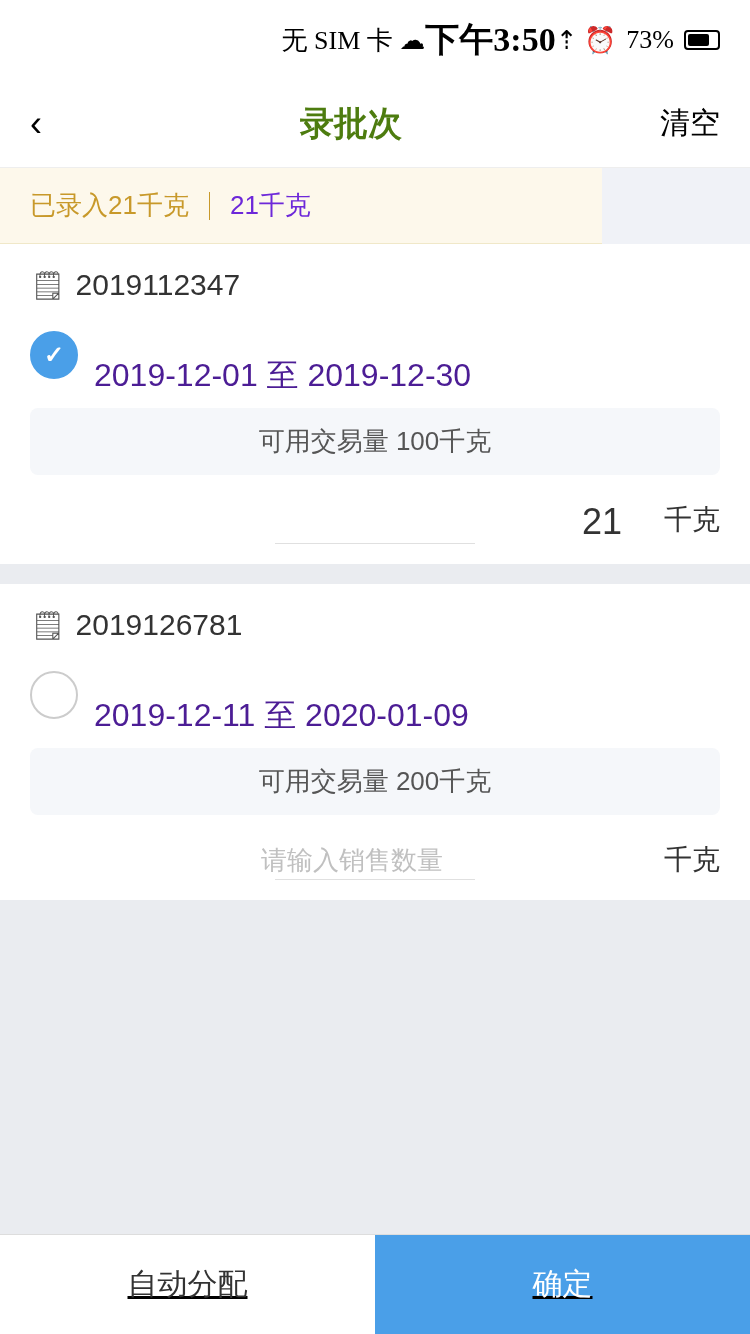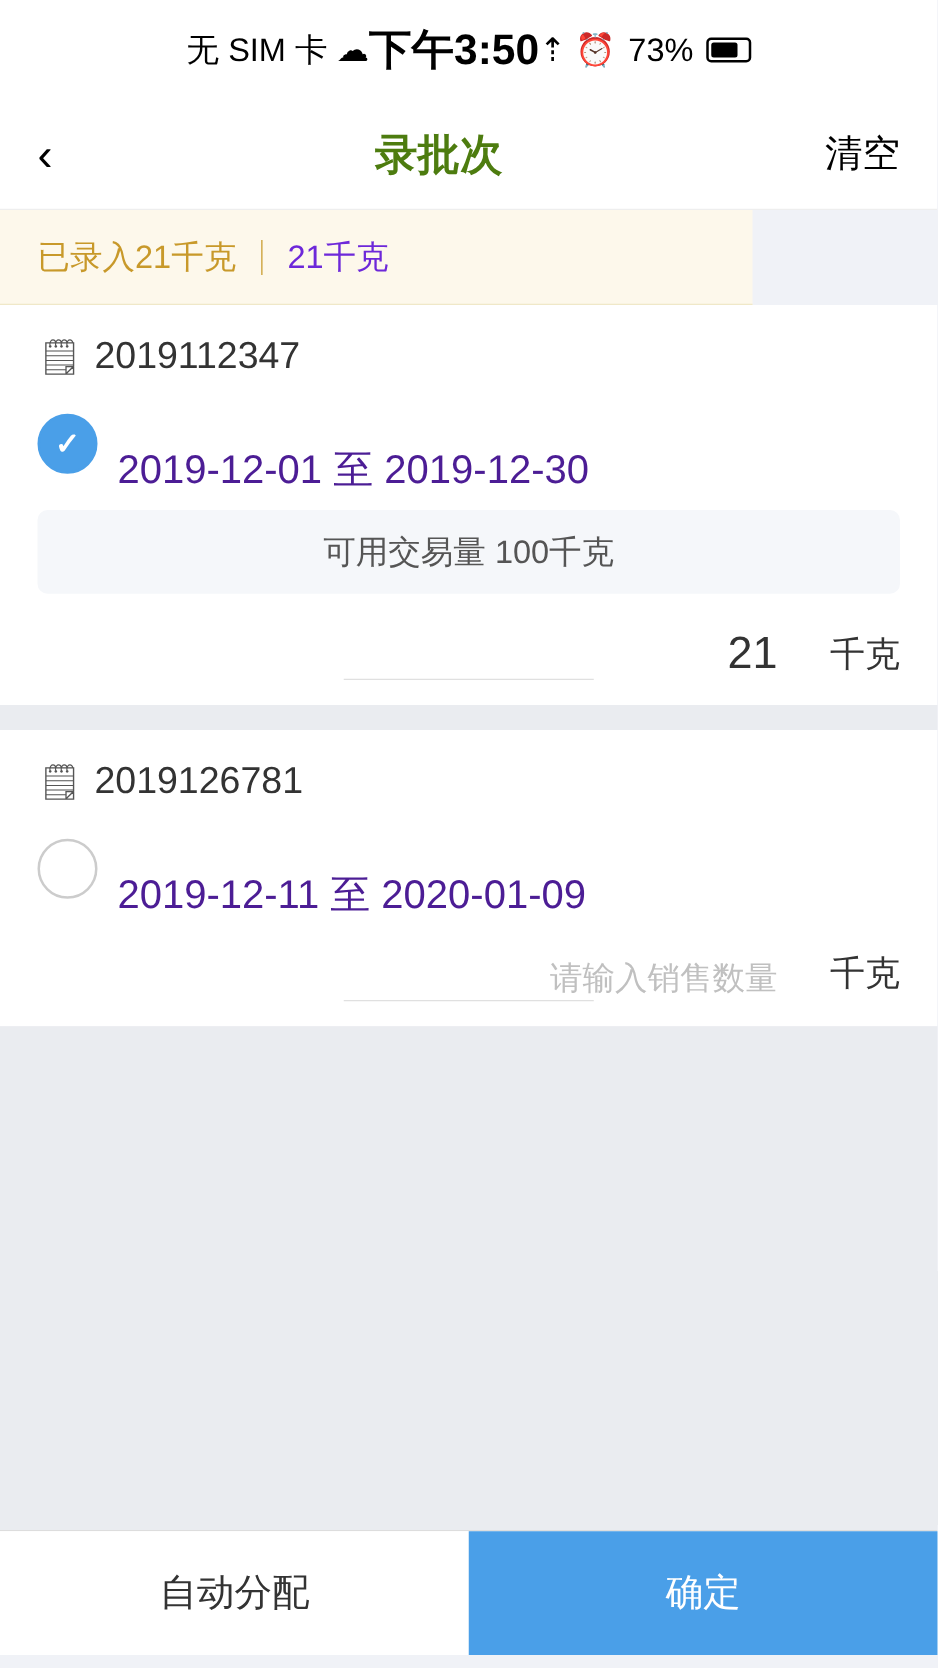--- a/index.html
+++ b/index.html
@@ -14,24 +14,25 @@
       overflow: hidden;
     }
 
     
     .status-bar {
       width: 750px;
       height: 80px;
       background: #fff;
       display: flex;
       align-items: center;
-      justify-content: center;
+      justify-content: flex-end;
       padding: 0 30px;
       font-size: 26px;
       color: #000;
+      font-family: Liberation Serif, serif;
     }
     .status-left {
       display: flex;
       align-items: center;
       gap: 10px;
       font-size: 26px;
     }
     .status-center {
       font-size: 34px;
       font-weight: 600;
@@ -172,23 +173,23 @@
       font-weight: 500;
     }
     .batch-amount-unit {
       font-size: 28px;
       color: #333;
       margin-left: 26px;
     }
     .amount-input {
       border: none;
       outline: none;
-      font-size: 36px;
-      color: #333;
-      text-align: right;
+      font-size: 28px;
+      color: #333;
+      text-align: left;
       background: transparent;
       flex: 1;
     }
     .amount-input::placeholder {
       color: #c0c0c0;
       font-size: 26px;
     }
     .amount-separator {
       width: 200px;
       height: 1px;
@@ -197,27 +198,28 @@
     }
 
     .card-separator {
       height: 20px;
       background: #eaecf0;
     }
 
     
     .bottom-bar {
       position: fixed;
-      bottom: 10px;
+      bottom: 0;
       left: 0;
       width: 750px;
       height: 100px;
       display: flex;
       background: #fff;
       border-top: 1px solid #ddd;
+      text-decoration: underline;
     }
     .btn-auto {
       flex: 1;
       display: flex;
       align-items: center;
       justify-content: center;
       font-size: 30px;
       color: #333;
       background: #fff;
       cursor: pointer;
@@ -279,40 +281,41 @@
     </div>
     <div class="batch-date-row">
       <div class="radio-circle checked">
         <span class="radio-check">✓</span>
       </div>
       <span class="batch-date">2019-12-01 至 2019-12-30</span>
     </div>
     <div class="batch-available">可用交易量 100千克</div>
     <div class="batch-amount-row">
       <div style="flex:1;display:flex;flex-direction:column;align-items:flex-end;">
-        <div style="display:flex;align-items:flex-end;gap:16px;">
+        <div style="display:flex;align-items:flex-start;gap:16px;">
           <span class="batch-amount-value">21</span>
           <span class="batch-amount-unit">千克</span>
         </div>
         <div class="amount-separator"></div>
       </div>
     </div>
   </div>
 
   <div class="card-separator"></div>
 
   <div class="batch-card">
     <div class="batch-header">
       <span class="batch-icon">🗒</span>
       <span class="batch-id">2019126781</span>
     </div>
     <div class="batch-date-row">
       <div class="radio-circle"></div>
       <span class="batch-date">2019-12-11 至 2020-01-09</span>
     </div>
+    <div class="batch-available">可用交易量 200千克</div>
     <div class="batch-amount-row">
       <div style="flex:1;display:flex;flex-direction:column;align-items:flex-end;">
         <div style="display:flex;align-items:center;gap:16px;">
           <input class="amount-input" type="text" value="" placeholder="请输入销售数量" style="">
           <span class="batch-amount-unit">千克</span>
         </div>
         <div class="amount-separator"></div>
       </div>
     </div>
   </div>

